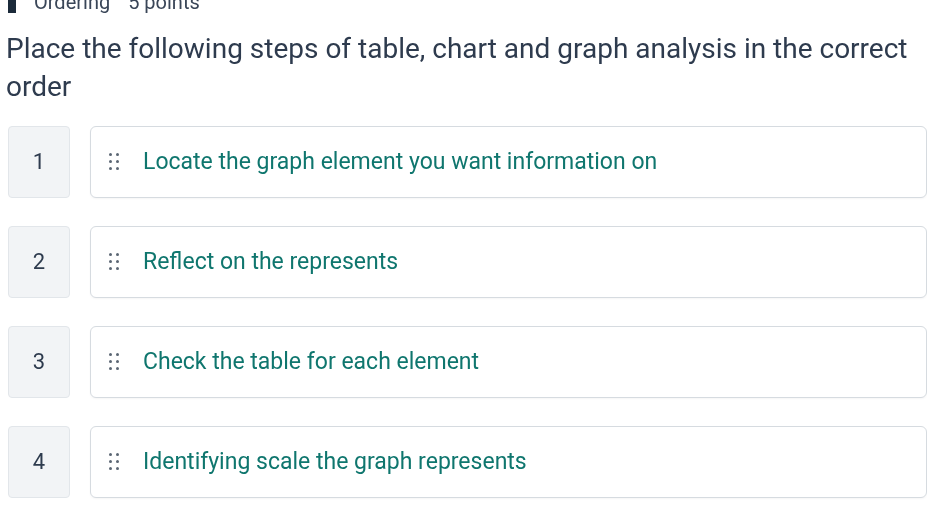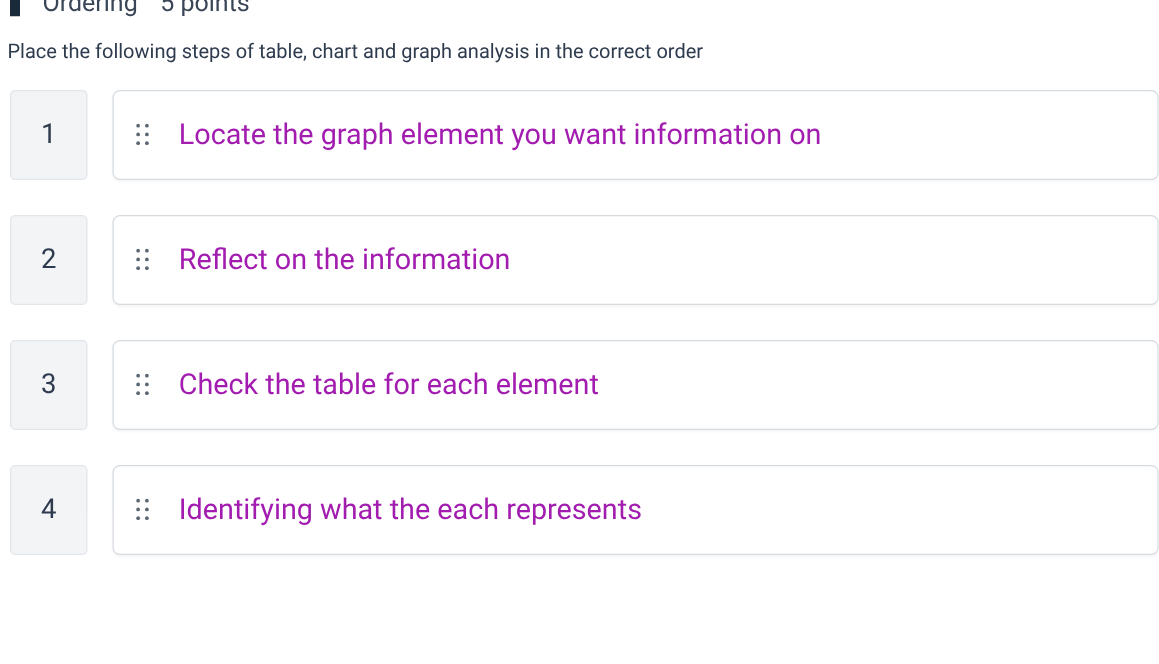--- a/index.html
+++ b/index.html
@@ -27,21 +27,21 @@
       font-size: 20px;
       color: #3a4658;
       font-weight: 400;
     }
     .header-points {
       font-size: 20px;
       color: #3a4658;
       font-weight: 400;
     }
     .question-text {
-      font-size: 16px;
+      font-size: 28px;
       color: #2e3b4e;
       padding: 12px 8px 20px 6px;
       line-height: 1.35;
     }
     .ordering-list {
       display: flex;
       flex-direction: column;
       gap: 28px;
       padding-left: 8px;
     }
@@ -83,21 +83,21 @@
       margin-right: 24px;
     }
     .drag-handle span {
       width: 3px;
       height: 3px;
       background: #5b6673;
       border-radius: 50%;
     }
     .item-label {
       font-size: 23px;
-      color: #a21caf;
+      color: #0f766e;
     }
   </style>
 </head>
 <body>
 
 <div class="header">
   <div class="header-marker"></div>
   <span class="header-type">Ordering</span>
   <span class="header-points">5 points</span>
 </div>
@@ -125,21 +125,21 @@
     <div class="number-box">2</div>
     <div class="item-card">
       <div class="drag-handle">
         <span></span>
           <span></span>
           <span></span>
           <span></span>
           <span></span>
           <span></span>
       </div>
-      <div class="item-label">Reflect on the information</div>
+      <div class="item-label">Reflect on the represents</div>
     </div>
   </div>
 
   <div class="ordering-row">
     <div class="number-box">3</div>
     <div class="item-card">
       <div class="drag-handle">
         <span></span>
           <span></span>
           <span></span>
@@ -155,17 +155,17 @@
     <div class="number-box">4</div>
     <div class="item-card">
       <div class="drag-handle">
         <span></span>
           <span></span>
           <span></span>
           <span></span>
           <span></span>
           <span></span>
       </div>
-      <div class="item-label">Identifying what the each represents</div>
+      <div class="item-label">Identifying scale the graph represents</div>
     </div>
   </div>
 
 </div>
 
 </body></html>

